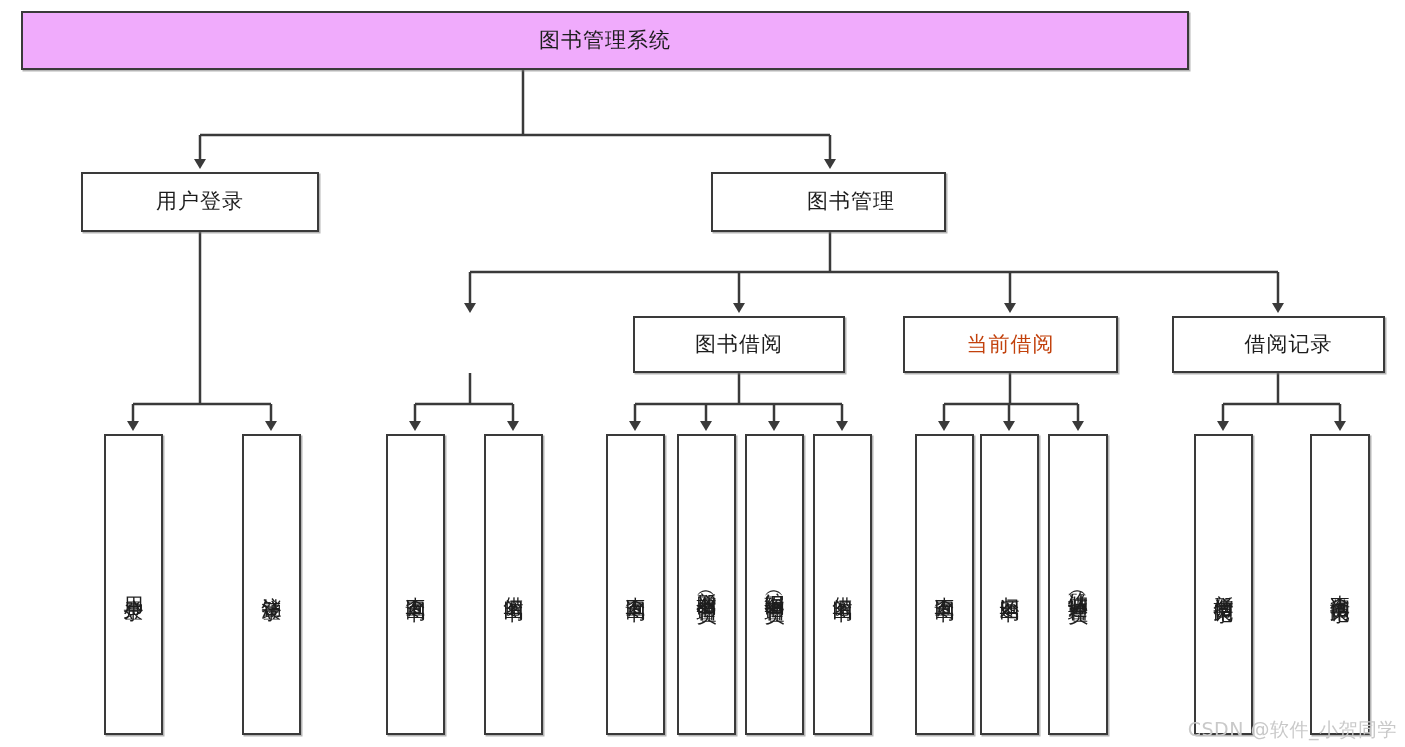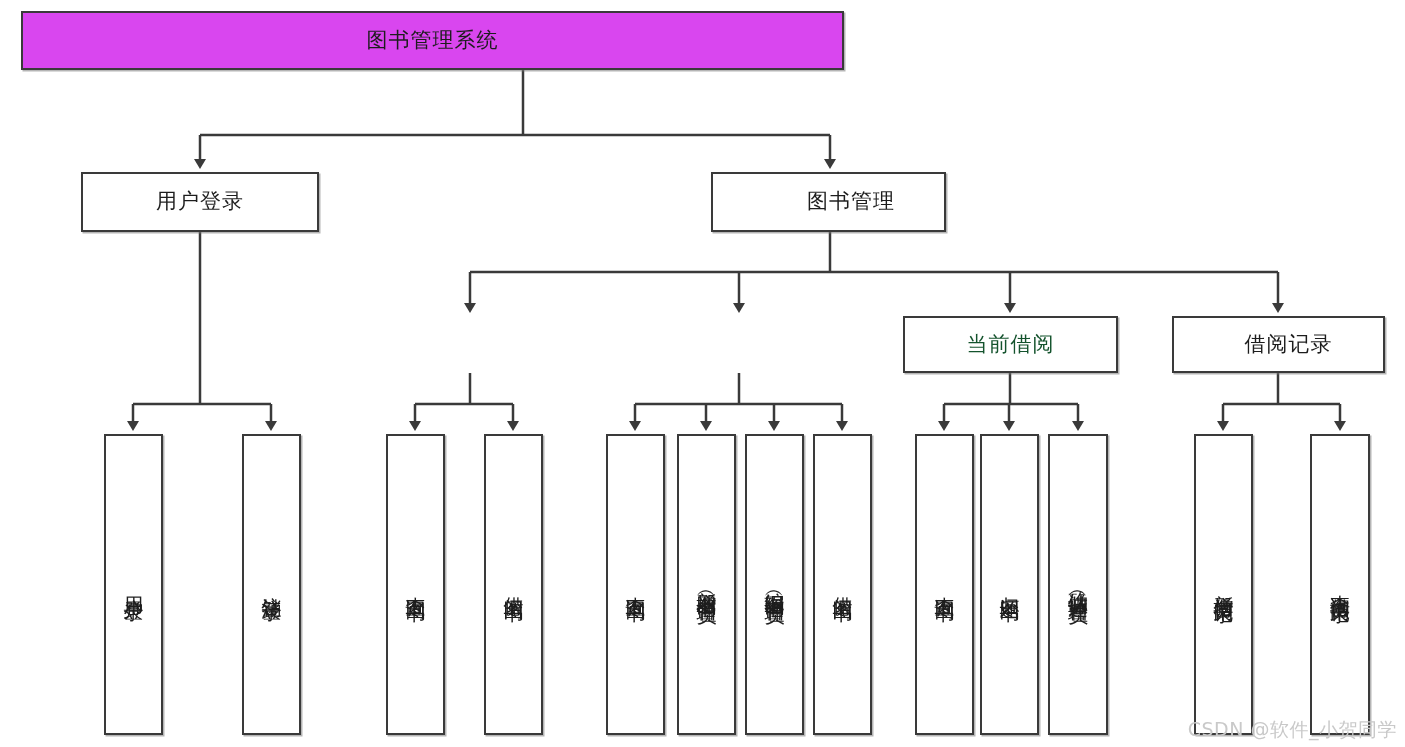--- a/index.html
+++ b/index.html
@@ -110,26 +110,27 @@
       <path d="M1009,404 L1009,422" marker-end="url(#arrow)"></path>
       <path d="M1078,404 L1078,422" marker-end="url(#arrow)"></path>
 
       <path d="M1278,373 L1278,404"></path>
       <path d="M1223,404 L1340,404"></path>
       <path d="M1223,404 L1223,422" marker-end="url(#arrow)"></path>
       <path d="M1340,404 L1340,422" marker-end="url(#arrow)"></path>
     </g>
   </svg>
 
-  <div class="node h" style="left: 21px; top: 11px; width: 823px; height: 59px; border-color: rgb(58, 58, 58); color: rgb(29, 29, 29); background: #d946ef;">图书管理系统</div>
+  <div class="node h" style="left: 21px; top: 11px; width: 1168px; height: 59px; border-color: rgb(58, 58, 58); color: rgb(29, 29, 29); background: #f0abfc;">图书管理系统</div>
 
   <div class="node h" style="left: 81px; top: 172px; width: 238px; height: 60px; border-color: rgb(58, 58, 58); color: rgb(29, 29, 29); background: rgb(255, 255, 255);">用户登录</div>
   <div class="node h" style="left: 711px; top: 172px; width: 235px; height: 60px; border-color: rgb(58, 58, 58); color: rgb(29, 29, 29); background: rgb(255, 255, 255); padding-left: 45px;">图书管理</div>
 
-  <div class="node h" style="left: 903px; top: 316px; width: 215px; height: 57px; border-color: rgb(58, 58, 58); color: #14532d; background: rgb(255, 255, 255);">当前借阅</div>
+  <div class="node h" style="left: 633px; top: 316px; width: 212px; height: 57px; border-color: rgb(58, 58, 58); color: rgb(29, 29, 29); background: rgb(255, 255, 255);">图书借阅</div>
+  <div class="node h" style="left: 903px; top: 316px; width: 215px; height: 57px; border-color: rgb(58, 58, 58); color: #c2410c; background: rgb(255, 255, 255);">当前借阅</div>
   <div class="node h" style="left: 1172px; top: 316px; width: 213px; height: 57px; border-color: rgb(58, 58, 58); color: rgb(29, 29, 29); background: rgb(255, 255, 255); padding-left: 20px;">借阅记录</div>
 
   <div class="node leaf" style="left: 104px; top: 434px; width: 59px; height: 301px; border-color: rgb(58, 58, 58); color: rgb(29, 29, 29); background: rgb(255, 255, 255);">
     <span class="vtxt">用户登录</span>
     </div>
   <div class="node leaf" style="left: 242px; top: 434px; width: 59px; height: 301px; border-color: rgb(58, 58, 58); color: rgb(29, 29, 29); background: rgb(255, 255, 255);">
     <span class="vtxt">注销登录</span>
     </div>
   <div class="node leaf" style="left: 386px; top: 434px; width: 59px; height: 301px; border-color: rgb(58, 58, 58); color: rgb(29, 29, 29); background: rgb(255, 255, 255);">
     <span class="vtxt">查询图书</span>

